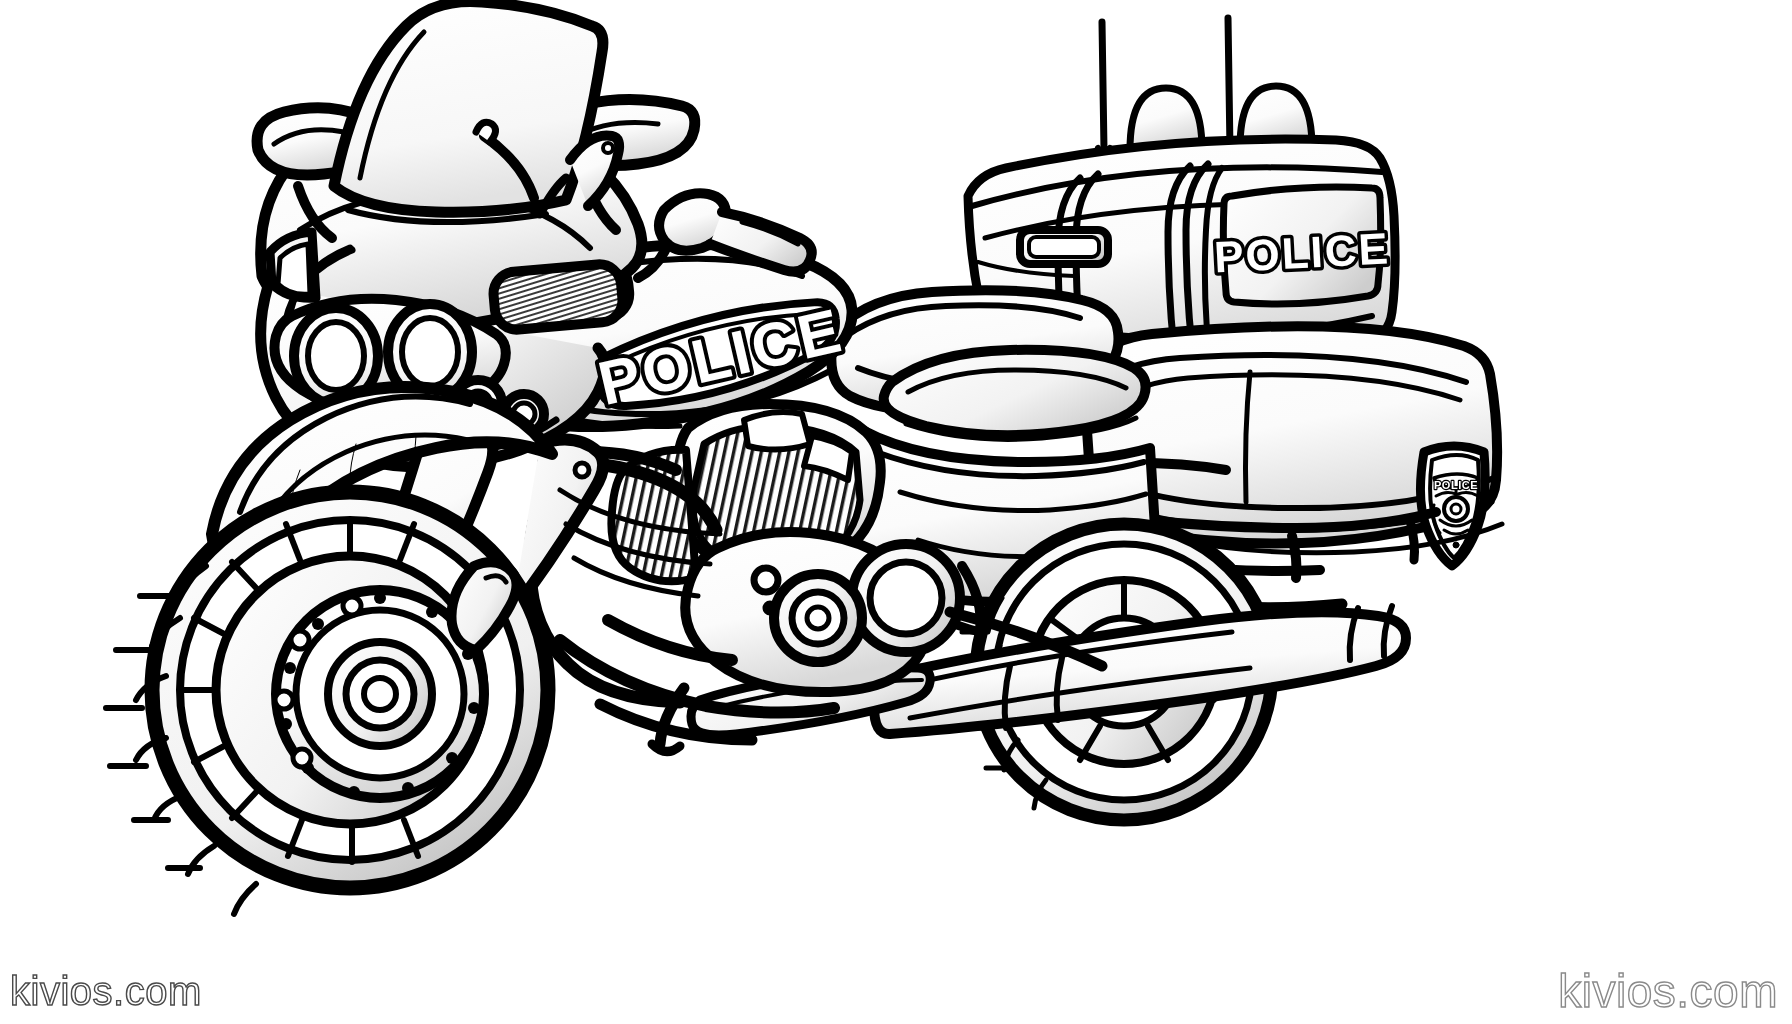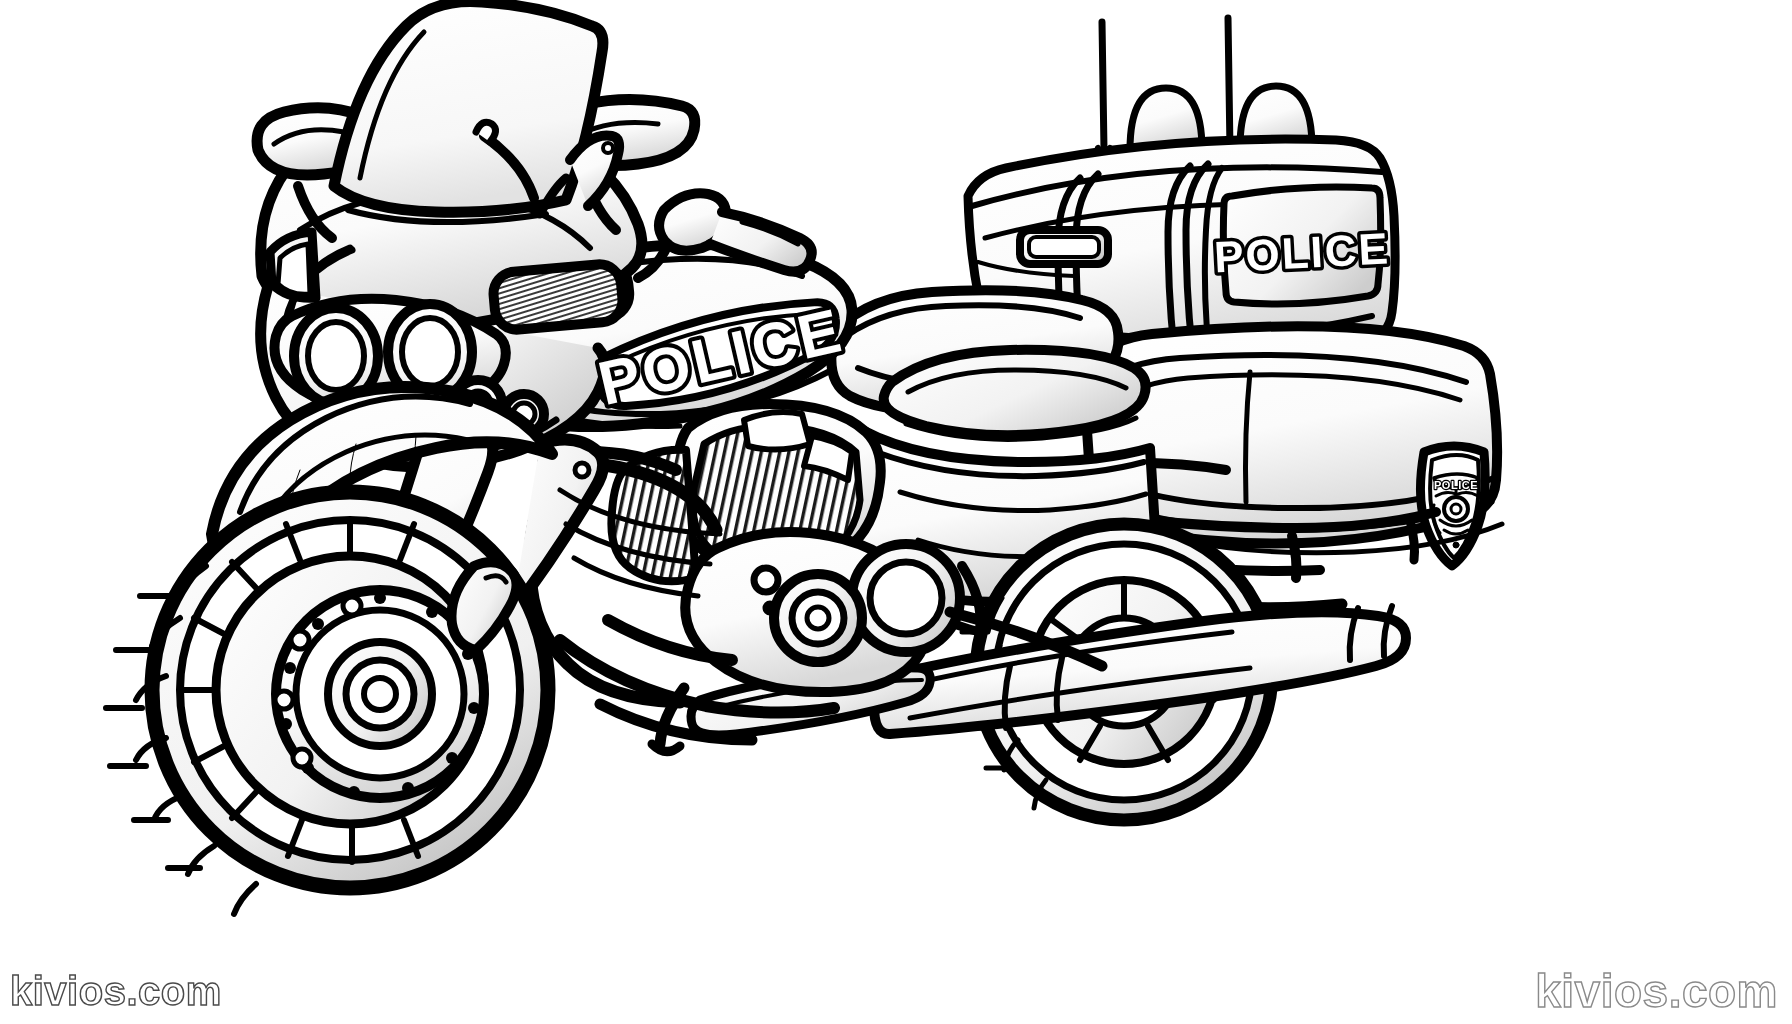--- a/index.html
+++ b/index.html
@@ -25,21 +25,21 @@
     position: absolute;
     inset: 0;
     width: 1792px;
     height: 1024px;
   }
   .wm {
     position: absolute;
     color: transparent;
     white-space: nowrap;
     letter-spacing: 0.5px;
-    font-weight: 700;
+    font-weight: 400;
     user-select: none;
   }
   #wm-left {
     left: 10px;
     bottom: 10px;
     font-size: 40px;
     -webkit-text-stroke: 1.4px #4a4a4a;
     text-shadow: 0 0 0 rgba(0,0,0,0);
   }
   #wm-right {

